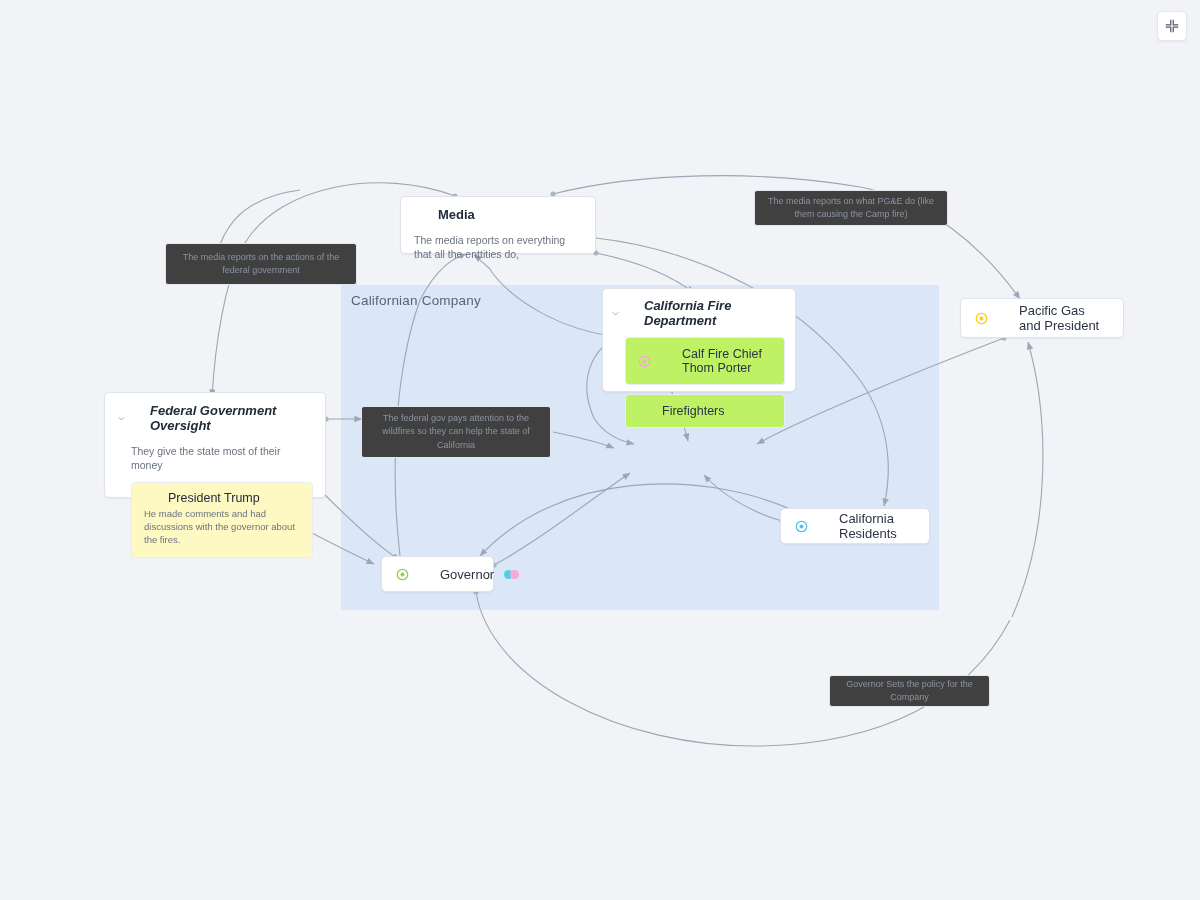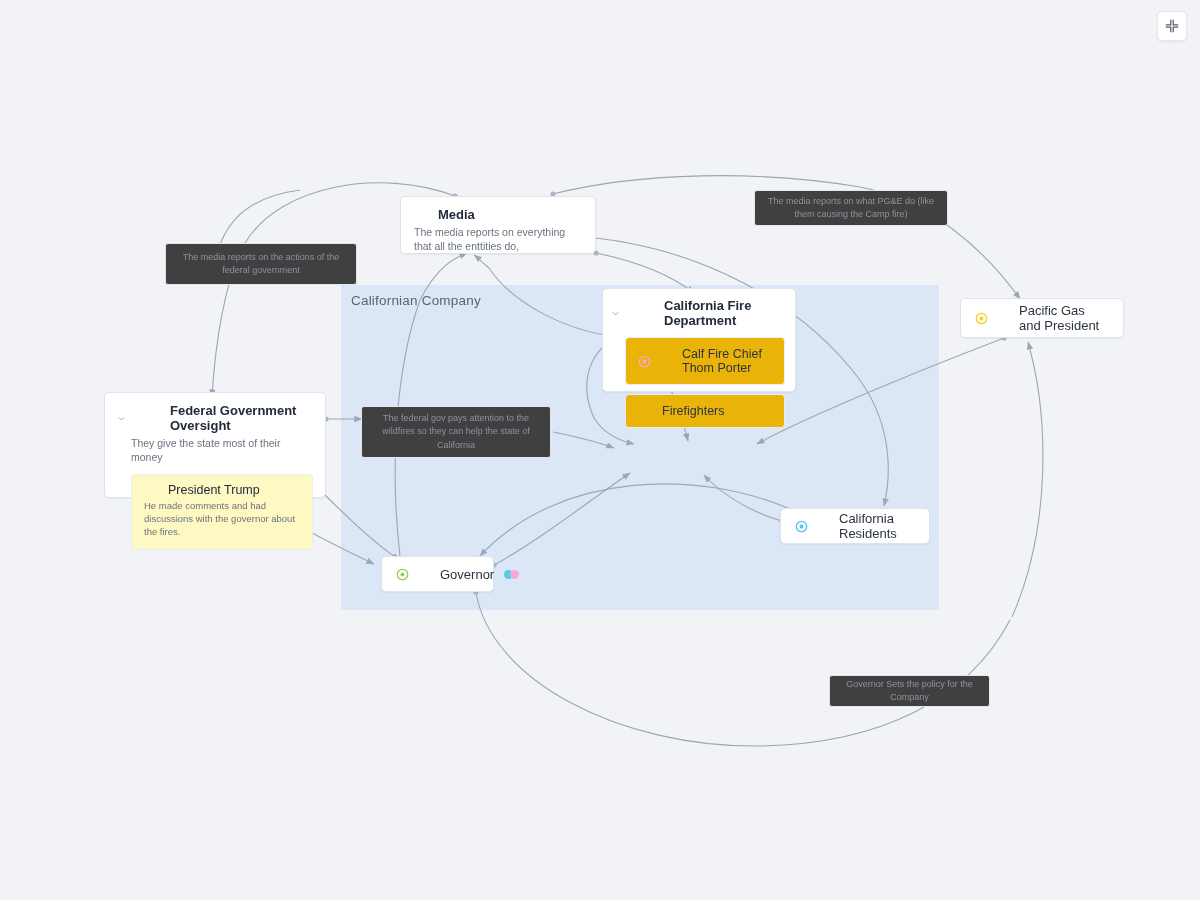--- a/index.html
+++ b/index.html
@@ -70,21 +70,21 @@
   .node-title {
     font-size: 13px;
     color: #222b3a;
     font-weight: 700;
     padding-left: 24px;
   }
   .node-desc {
     font-size: 10.5px;
     color: #6b7280;
     line-height: 1.35;
-    margin-top: 3px;
+    margin-top: 11px;
   }
 
   
   .node-simple {
     display: flex;
     align-items: center;
     padding: 0 14px;
   }
   .node-simple .node-title {
     font-weight: 400;
@@ -92,24 +92,25 @@
     color: #2b3443;
   }
 
   
   .node-container {
     padding: 10px 12px 12px 12px;
   }
   .container-head {
     display: flex;
     align-items: center;
-    gap: 20px;
+    gap: 0;
+    font-style: italic;
   }
   .child-node {
-    background: #eab308;
+    background: #bef264;
     border: 1px solid #e9edf3;
     border-radius: 4px;
     padding: 9px 12px;
     margin-top: 9px;
     display: flex;
     align-items: center;
   }
   .child-node .node-title {
     font-weight: 400;
     font-size: 12.5px;

